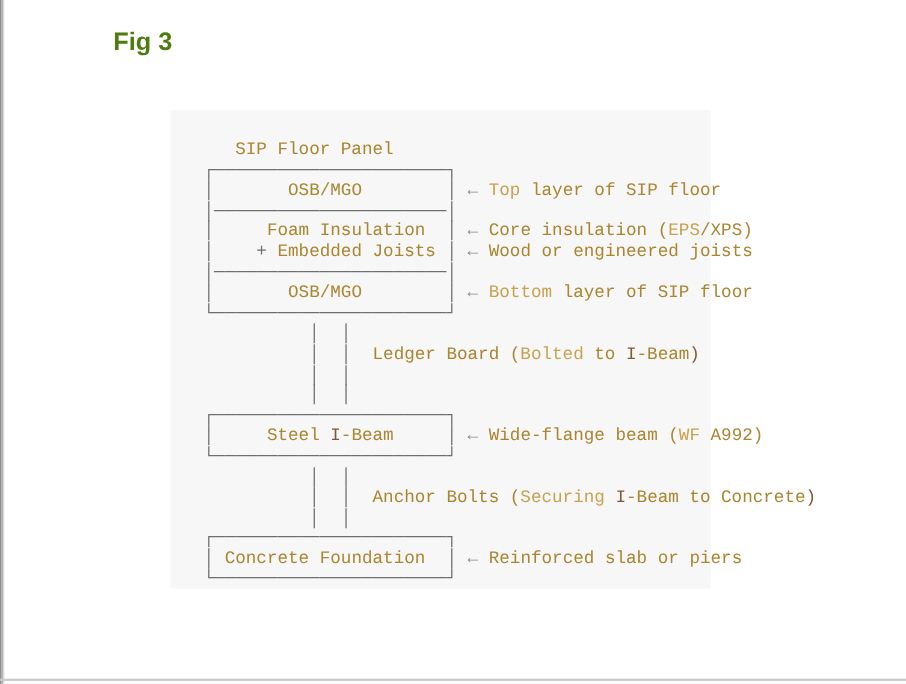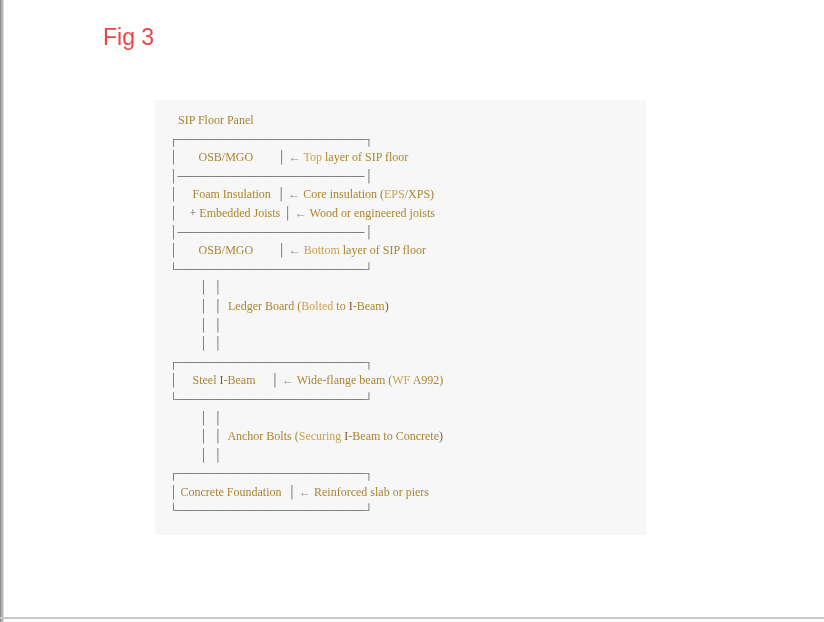--- a/index.html
+++ b/index.html
@@ -26,35 +26,36 @@
     left: 0; top: 617px;
     width: 824px; height: 2px;
     background: #c9c9c9;
   }
   .figure-label {
     position: absolute;
     left: 103px;
     top: 22px;
     font-size: 23px;
     line-height: 30px;
-    color: #ef4444;
+    color: #4d7c0f;
+    font-weight: bold;
   }
   .code-panel {
     position: absolute;
     left: 155px;
     top: 100px;
     width: 491px;
     height: 435px;
     background: var(--panel-bg, #f7f7f7);
   }
   .ascii {
-    margin: 0;
+    margin: 16px;
     padding: 11px 8px 0 14px;
-    font-family: Liberation Serif, serif;
-    font-size: 12px;
+    font-family: Liberation Mono, monospace;
+    font-size: 16px;
     line-height: 18.6px;
     white-space: pre;
     color: var(--box, #6e6e6e);
   }
   .ascii div { white-space: pre; }
   .seg-plain { color: var(--box, #6e6e6e); }
   .seg-b { color: var(--box, #6e6e6e); }
   .seg-a { color: var(--arrow, #8e8e8e); }
   .seg-g { color: var(--gold, #ab8530); }
   .seg-h { color: var(--gold-light, #c8a24e); }

